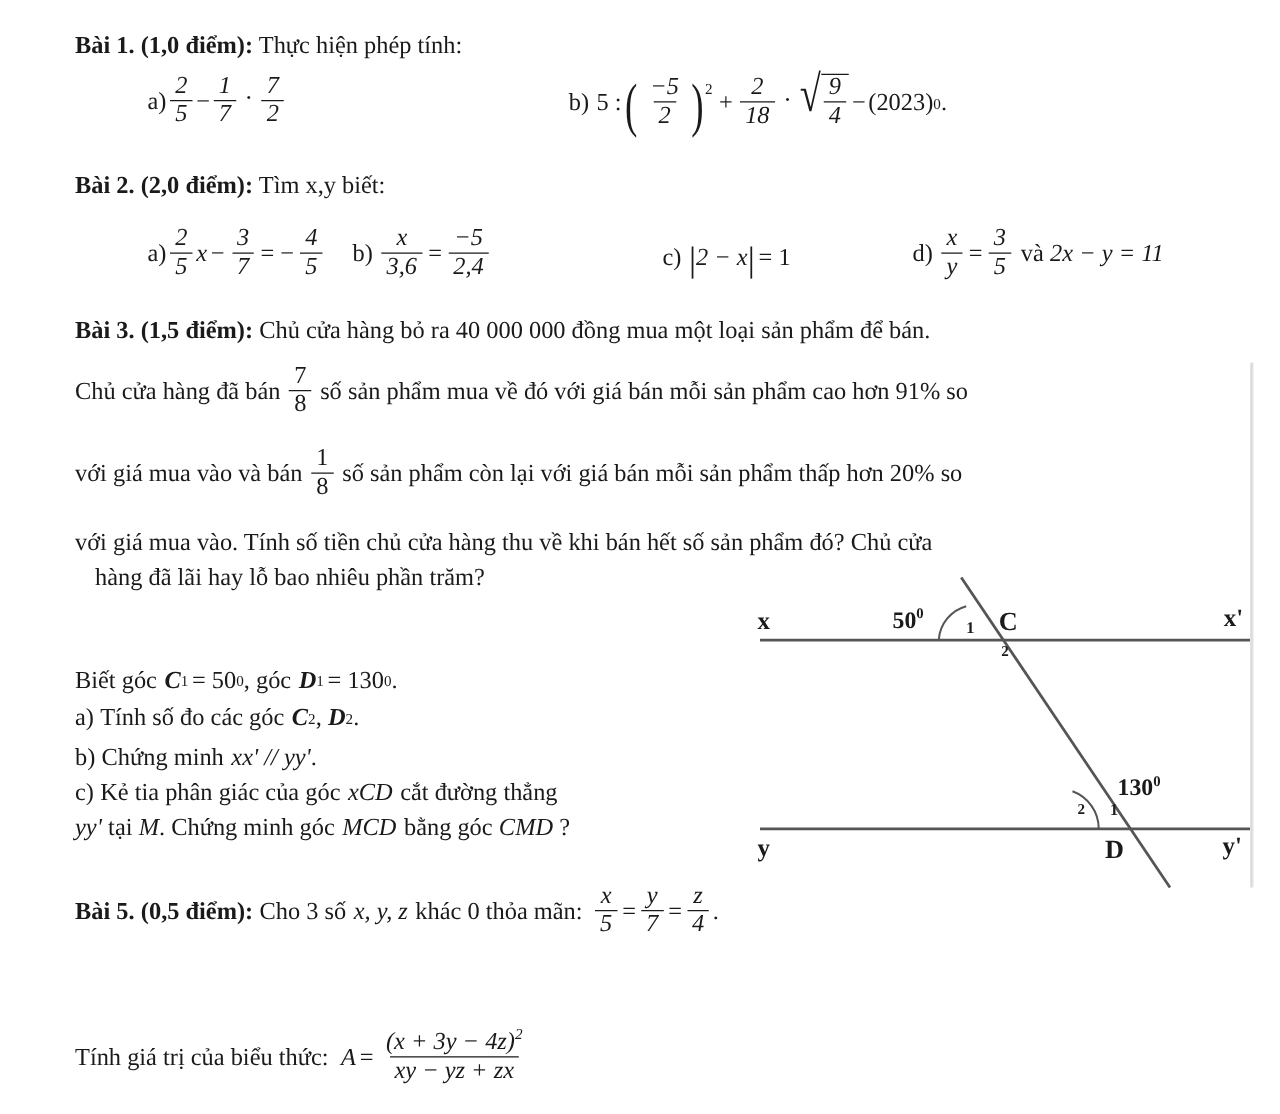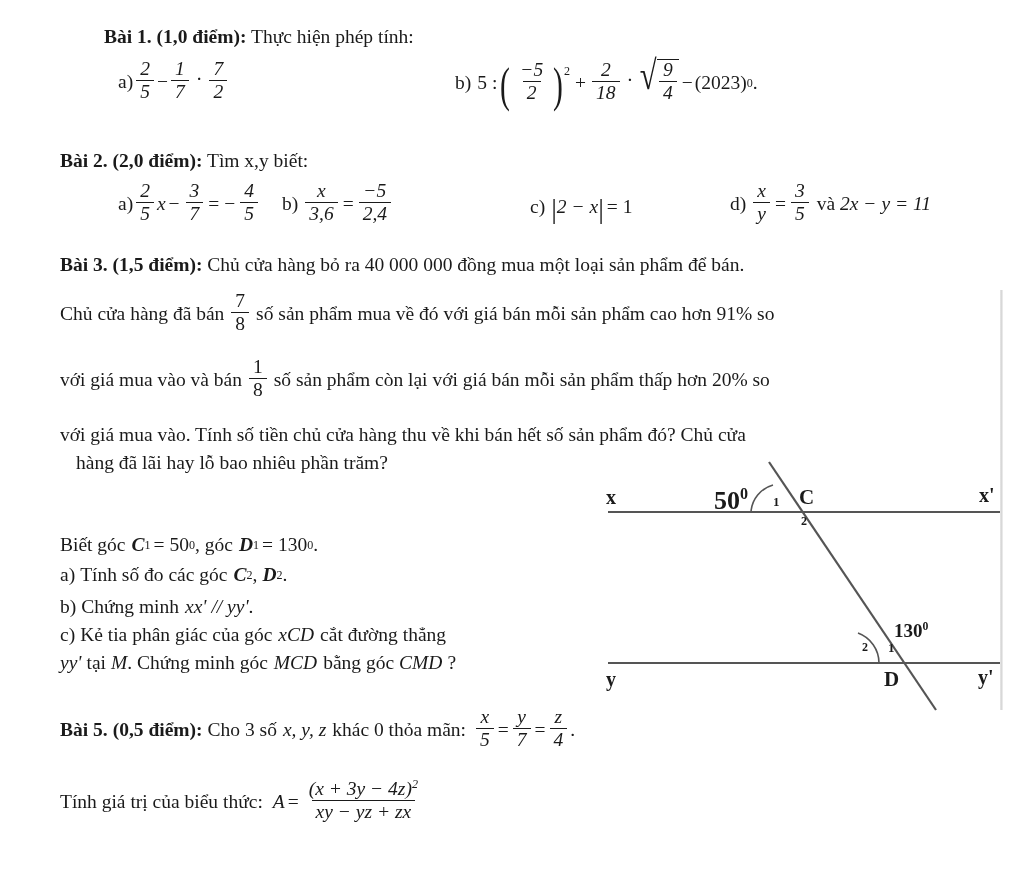--- a/index.html
+++ b/index.html
@@ -94,21 +94,21 @@
     white-space: nowrap;
   }
 </style>
 </head>
 <body>
 
 <div class="page">
 
   <div class="scan-edge"></div>
 
-  <div class="block txt" style="left:60px; top:24px;margin-left:44px;">
+  <div class="block txt" style="left:60px; top:24px;">
     <span class="ttl">Bài 1.</span>
     <span class="ttl">(1,0 điểm):</span>
     <span>Thực hiện phép tính:</span>
   </div>
 
   <div class="block txt" style="left:118px; top:60px;">
     <span class="row">
       <span>a)</span>
       <span class="frac m">
         <span class="num">2</span>
@@ -153,21 +153,21 @@
           </span>
         </span>
       </span>
       <span class="mr" style="padding:0 2px 0 3px">−</span>
       <span class="mr">(2023)</span>
       <span class="sup mr">0</span>
       <span class="mr">.</span>
     </span>
   </div>
 
-  <div class="block txt" style="left:60px; top:148px;">
+  <div class="block txt" style="left:60px; top:136px;">
     <span class="ttl">Bài 2.</span>
     <span class="ttl">(2,0 điểm):</span>
     <span>Tìm x,y biết:</span>
   </div>
 
   <div class="block txt" style="left:118px; top:182px;">
     <span class="row">
       <span>a)</span>
       <span class="frac m">
         <span class="num">2</span>
@@ -336,21 +336,21 @@
     </svg>
 
     <span class="dlabel" style="left:10px; top:34px; font-size:20px;">x</span>
     <span class="dlabel" style="left:383px; top:32px; font-size:20px;">x'</span>
     <span class="dlabel" style="left:10px; top:216px; font-size:20px;">y</span>
     <span class="dlabel" style="left:382px; top:214px; font-size:20px;">y'</span>
 
     <span class="dlabel" style="left:203px; top:33px; font-size:21px;">C</span>
     <span class="dlabel" style="left:288px; top:215px; font-size:21px;">D</span>
 
-    <span class="dlabel" style="left:118px; top:34px; font-size:26px; font-weight:bold;"><span>50</span><span class="sup">0</span></span>
+    <span class="dlabel" style="left:118px; top:34px; font-size:19px; font-weight:bold;"><span>50</span><span class="sup">0</span></span>
     <span class="dlabel" style="left:298px; top:168px; font-size:19px; font-weight:bold;"><span>130</span><span class="sup">0</span></span>
 
     <span class="dlabel" style="left:177px; top:42px; font-size:13px;">1</span>
     <span class="dlabel" style="left:205px; top:62px; font-size:12px;">2</span>
     <span class="dlabel" style="left:292px; top:188px; font-size:13px;">1</span>
     <span class="dlabel" style="left:266px; top:188px; font-size:12px;">2</span>
   </div>
 
   <div class="block txt" style="left:60px; top:708px;">
     <span class="row">
@@ -370,21 +370,21 @@
       </span>
       <span class="mr" style="padding:0 1px">=</span>
       <span class="frac m">
         <span class="num">z</span>
         <span class="den">4</span>
       </span>
       <span class="mr">.</span>
     </span>
   </div>
 
-  <div class="block txt" style="left:60px; top:780px;text-align:center;">
+  <div class="block txt" style="left:60px; top:825px;text-align:center;">
     <span class="row">
       <span>Tính giá trị của biểu thức:</span>
       <span class="m" style="padding-left:10px">A</span>
       <span class="mr" style="padding:0 3px">=</span>
       <span class="frac m">
         <span class="num"><span>(x + 3y − 4z)</span><span class="sup">2</span></span>
         <span class="den">xy − yz + zx</span>
       </span>
     </span>
   </div>

